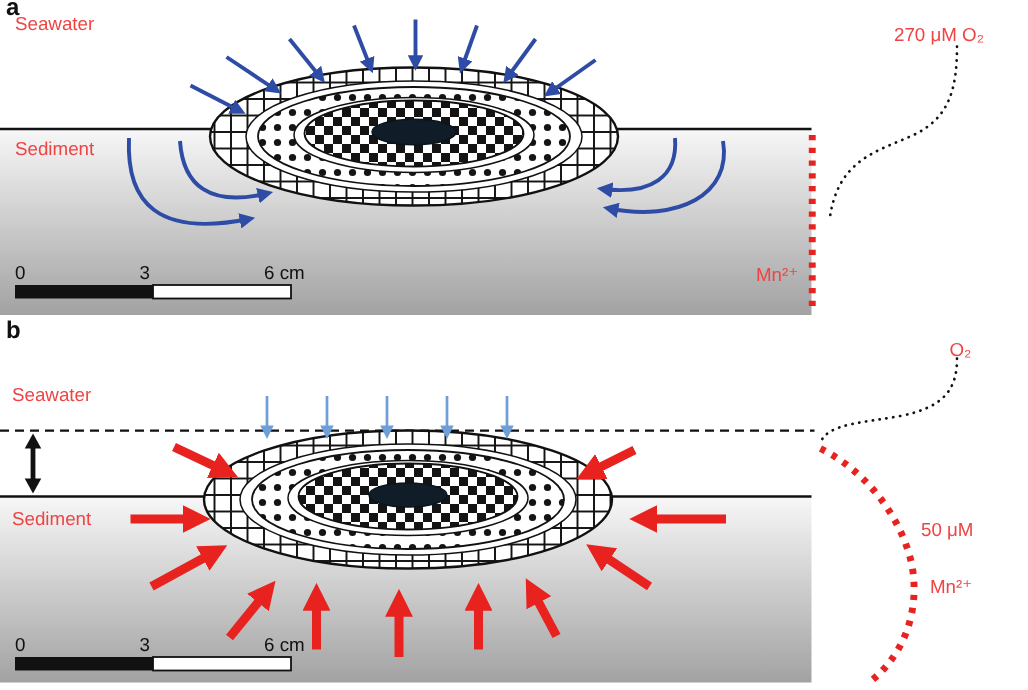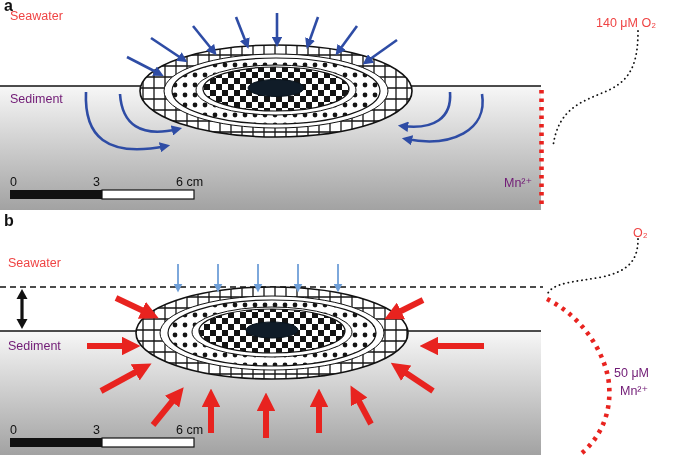--- a/index.html
+++ b/index.html
@@ -2,21 +2,21 @@
 <html><head>
 <meta charset="utf-8">
 <style>
   html,body{margin:0;padding:0;background:#fff;}
   .fig{position:relative;width:685px;height:460px;background:#ffffff;
        font-family:"Liberation Sans","DejaVu Sans",sans-serif;overflow:hidden;}
   .fig svg{position:absolute;left:0;top:0;}
   .t{position:absolute;font-size:12.5px;color:#111;white-space:nowrap;line-height:1.1;}
   .t.bold{font-weight:bold;font-size:16px;}
   .t.blue{color:#ef4444;}
-  .t.red{color:#701a75;}
+  .t.red{color:#ef4444;}
 </style>
 </head>
 <body>
 
 <div class="fig">
 
 <svg width="685" height="460" viewBox="0 0 685 460">
   <defs>
     <linearGradient id="sedGrad" x1="0" y1="0" x2="0" y2="1">
       <stop offset="0" stop-color="#f7f7f7"></stop>
@@ -136,29 +136,29 @@
 
     <path d="M638,239 C638,260 629,271 602,277 C576,282 552,282 547,295" stroke="#111" stroke-width="1.8" fill="none" stroke-dasharray="0.2 4.4" stroke-linecap="round"></path>
 
     <path d="M547,299 C577,314 601,344 608,377 C614,411 600,440 578,456" stroke="#e8231f" stroke-width="4.6" fill="none" stroke-dasharray="3.5 5.2"></path>
   </g>
 </svg>
 
 <span class="t bold" style="left:4px;top:-3px">a</span>
 <span class="t blue" style="left:10px;top:10px">Seawater</span>
 <span class="t red" style="left:10px;top:93px">Sediment</span>
-<span class="t blue" style="left:596px;top:17px">140 μM O₂</span>
+<span class="t blue" style="left:596px;top:17px">270 μM O₂</span>
 <span class="t red" style="left:504px;top:177px">Mn²⁺</span>
 <span class="t" style="left:10px;top:176px">0</span>
 <span class="t" style="left:93px;top:176px">3</span>
 <span class="t" style="left:176px;top:176px">6 cm</span>
 
 <span class="t bold" style="left:4px;top:212px">b</span>
 <span class="t blue" style="left:633px;top:227px">O₂</span>
 <span class="t blue" style="left:8px;top:257px">Seawater</span>
 <span class="t red" style="left:8px;top:340px">Sediment</span>
-<span class="t red" style="left:614px;top:367px">50 μM</span>
+<span class="t red" style="left:614px;top:347px">50 μM</span>
 <span class="t red" style="left:620px;top:385px">Mn²⁺</span>
 <span class="t" style="left:10px;top:424px">0</span>
 <span class="t" style="left:93px;top:424px">3</span>
 <span class="t" style="left:176px;top:424px">6 cm</span>
 
 </div>
 
 </body></html>

